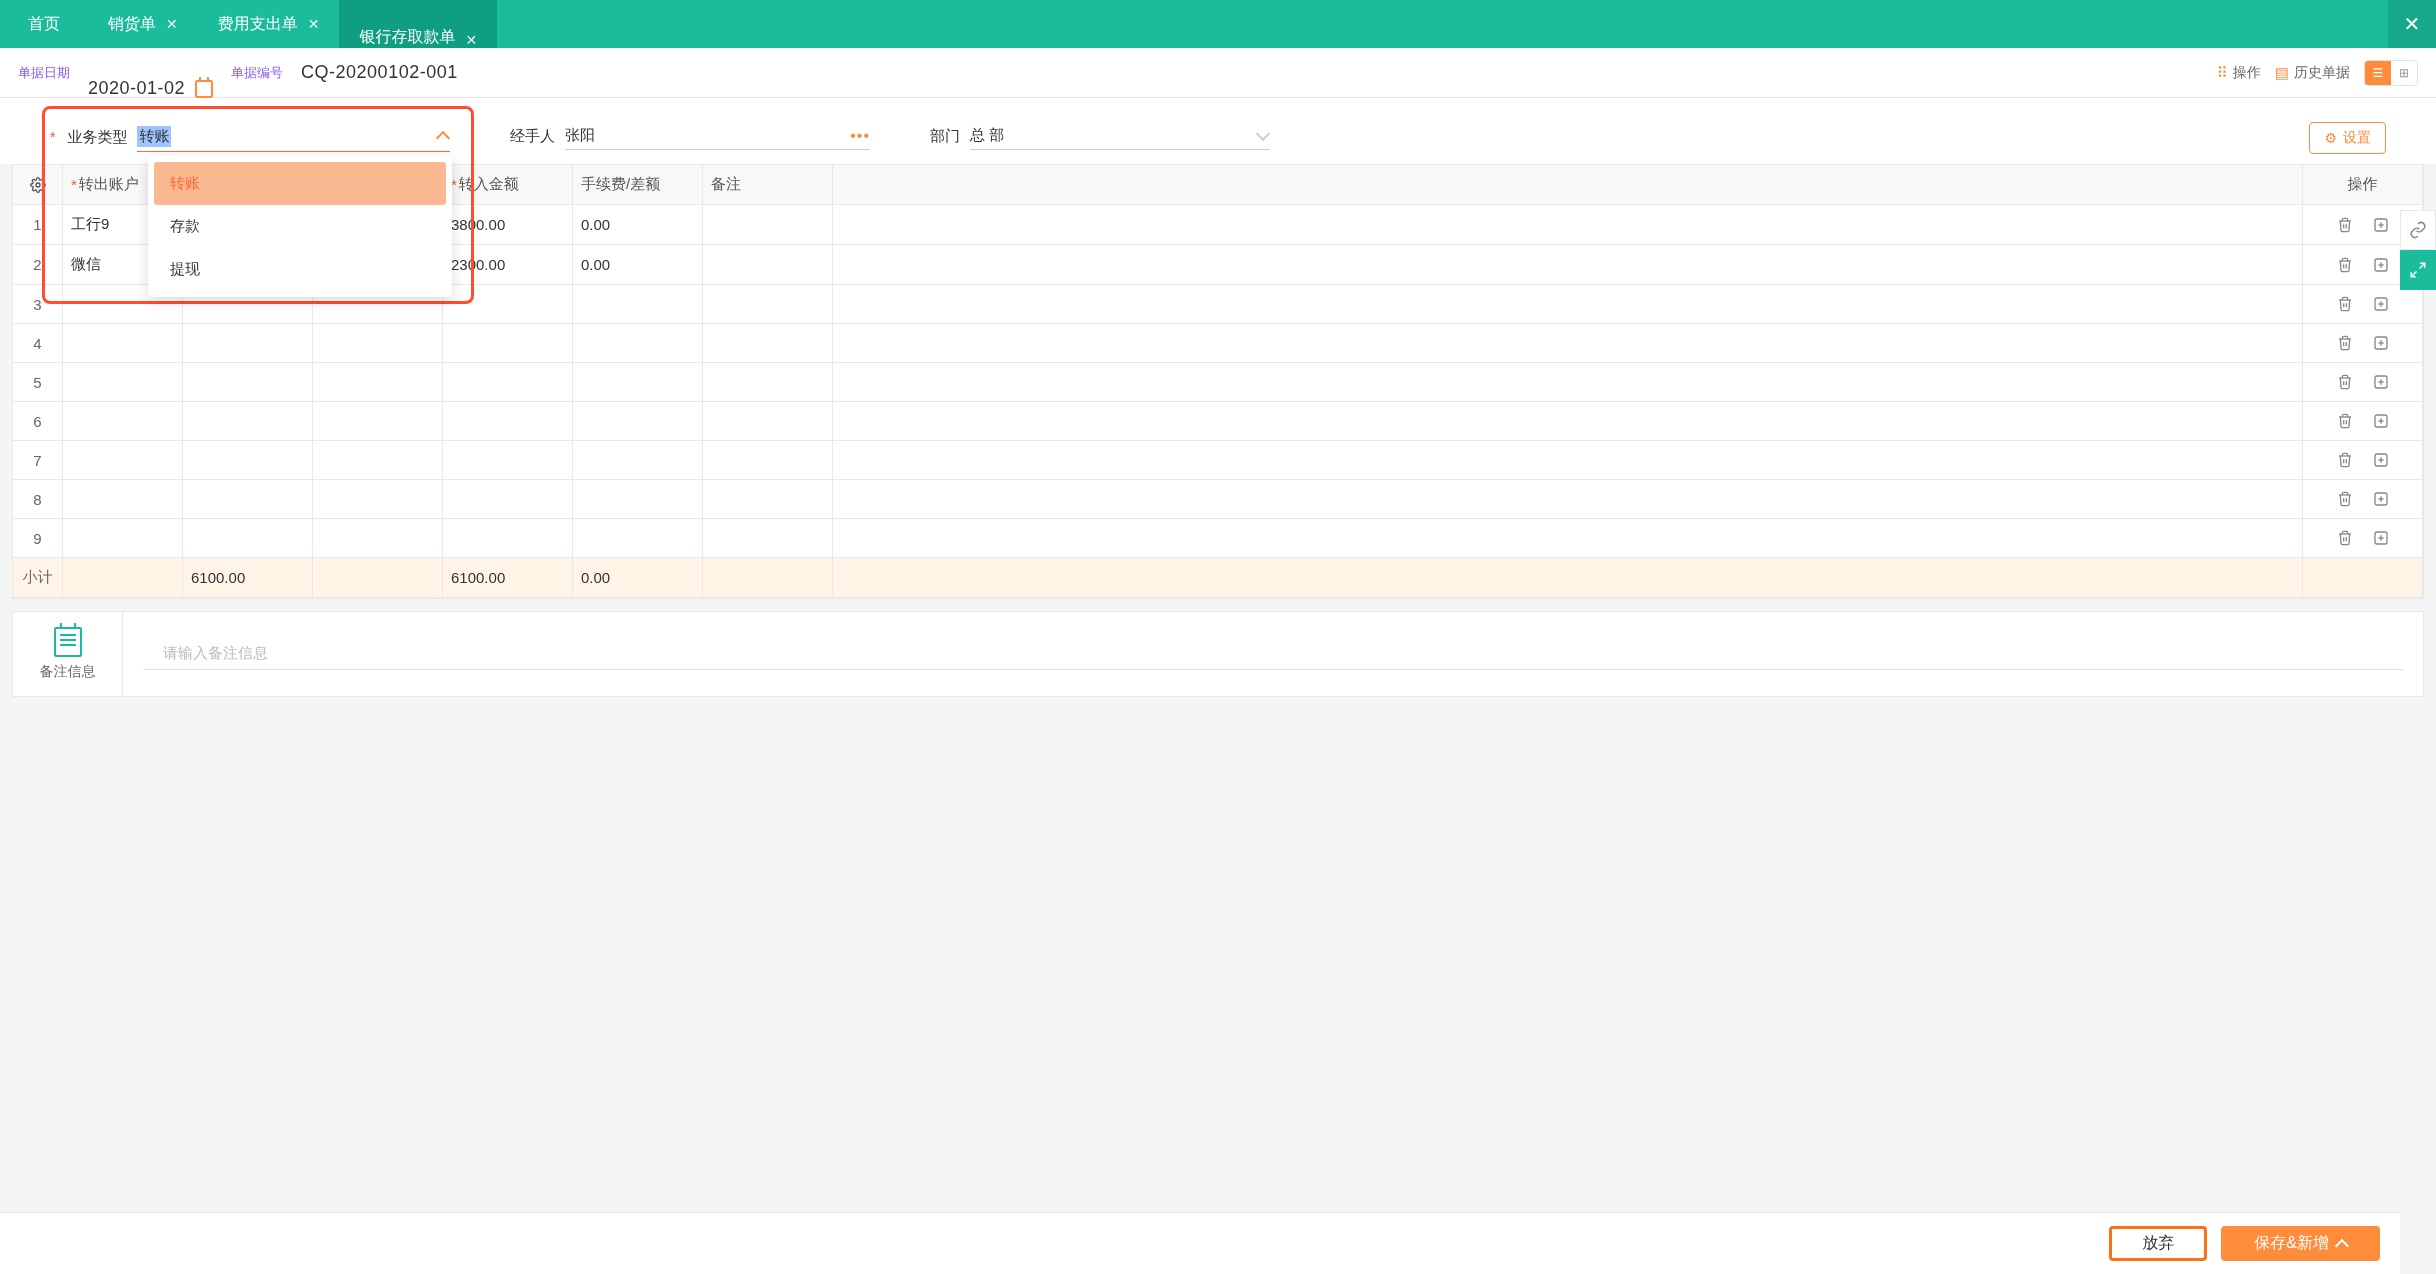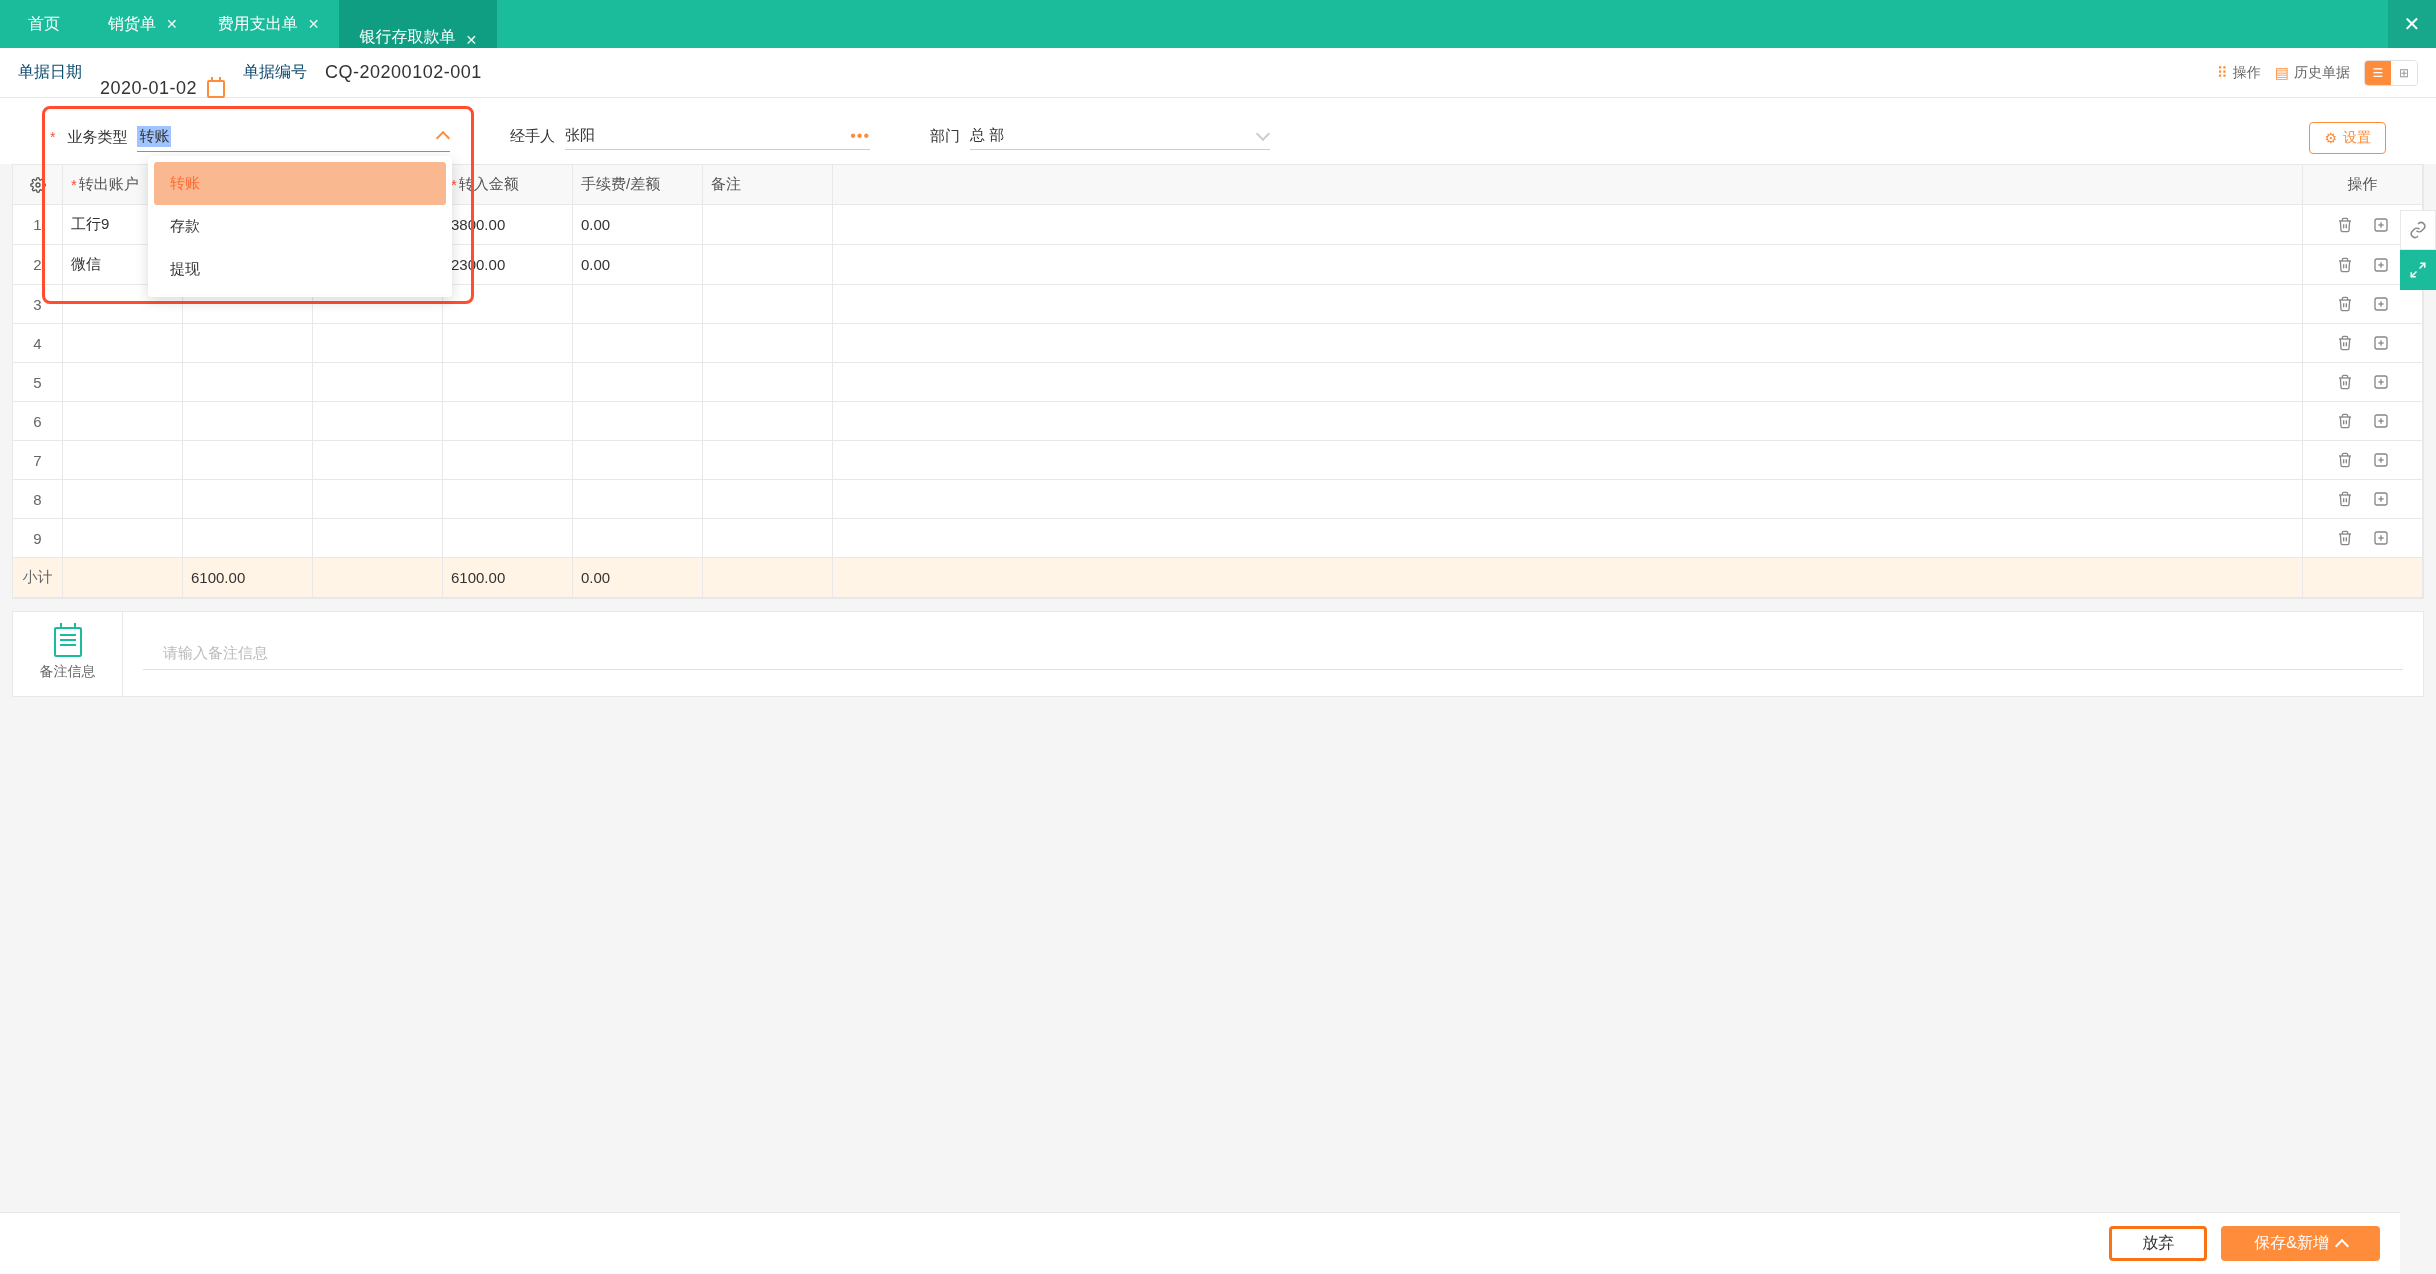--- a/index.html
+++ b/index.html
@@ -9,21 +9,21 @@
 .tab-bar { display: flex; align-items: stretch; background: #1abc9c; height: 48px; }
 .tab { display: flex; align-items: center; padding: 0 20px; color: #fff; font-size: 16px; cursor: pointer; gap: 10px; }
 .tab.home { padding: 0 28px; }
 .tab.active { background: #0f9e82; align-items: flex-end; }
 .tab-close { font-size: 14px; opacity: 0.9; }
 .tab-bar-spacer { flex: 1; }
 .tab-bar-close { width: 48px; display: flex; align-items: center; justify-content: center; background: #17a88c; color: #fff; font-size: 20px; cursor: pointer; }
 
 
 .info-bar { display: flex; align-items: center; height: 50px; padding: 0 18px; background: #fff; border-bottom: 1px solid #e8e8e8; gap: 18px; }
-.info-label { color: #0c4a6e; font-size: 16px; }
+.info-label { color: #8b5cf6; font-size: 13px; }
 .info-value { font-size: 18px; color: #333; letter-spacing: 0.5px; }
 .info-date-wrap { display: flex; align-items: center; gap: 10px; margin-top: 32px; }
 .calendar-icon { width: 18px; height: 18px; border: 2px solid #ff8c3b; border-radius: 2px; position: relative; }
 .calendar-icon::before { content: ""; position: absolute; top: -5px; left: 2px; right: 2px; height: 4px; border-left: 2px solid #ff8c3b; border-right: 2px solid #ff8c3b; }
 .info-bar-spacer { flex: 1; }
 .info-actions { display: flex; align-items: center; gap: 14px; }
 .info-action { display: flex; align-items: center; gap: 5px; color: #666; cursor: pointer; font-size: 14px; }
 .info-action .mini-icon { color: #ff8c3b; font-size: 15px; }
 .view-toggle { display: flex; border: 1px solid #e0e0e0; border-radius: 4px; overflow: hidden; }
 .view-toggle .vt { width: 26px; height: 24px; display: flex; align-items: center; justify-content: center; cursor: pointer; font-size: 12px; }

